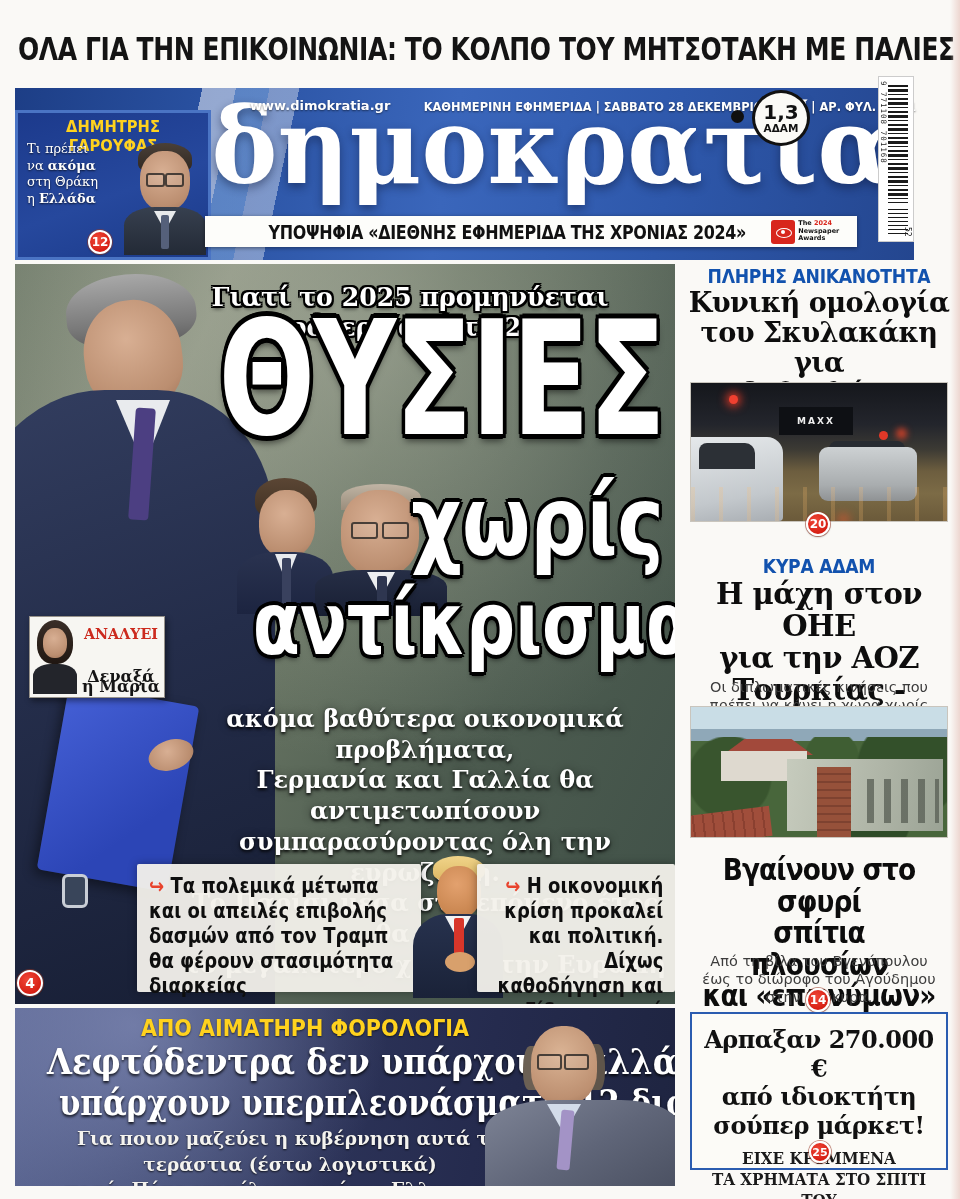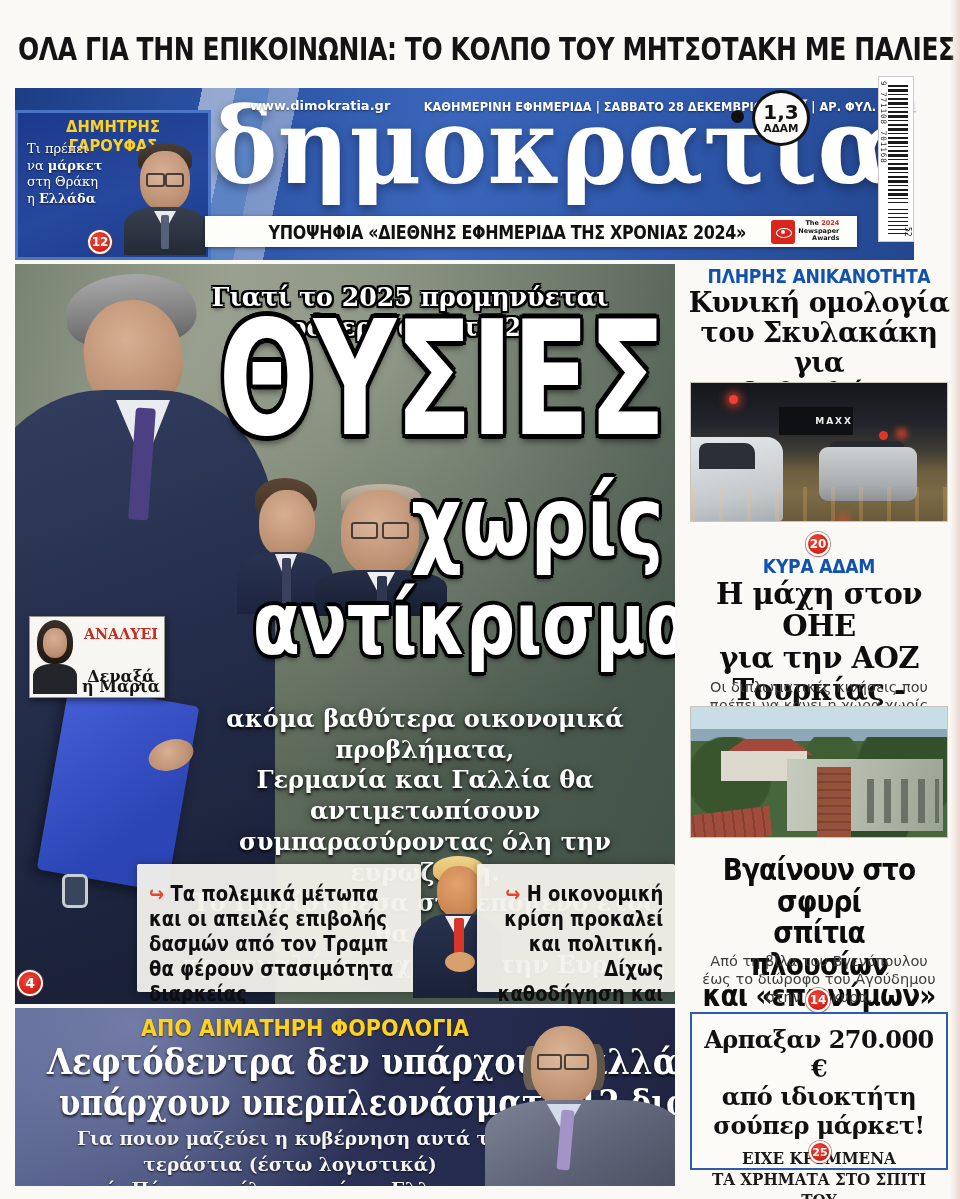--- a/index.html
+++ b/index.html
@@ -42,21 +42,21 @@
   .promo { position:absolute; left:0; top:22px; width:196px; height:150px;
     background:linear-gradient(160deg,#1c3a8c,#26489d 55%, #1b3a8a); border:3px solid #4a74c4; }
   .promo .author { position:absolute; top:4px; left:0; right:0; text-align:center;
     color:#ffd21e; font-weight:900; font-size:16px; transform:scaleX(.92); }
   .promo .lines { position:absolute; left:9px; top:28px; font-family:"DejaVu Serif", serif;
     font-size:13px; line-height:1.27; color:#fff; text-shadow:0 1px 2px rgba(0,0,0,.7); }
   .promo .b { font-weight:bold; }
   .promo .pref { position:absolute; left:70px; bottom:3px; width:24px; height:24px; font-size:12px; }
 
   .award { position:absolute; left:190px; top:128px; width:652px; height:31px; background:#fdfdfa;
-    box-shadow:0 1px 4px rgba(0,0,0,.45); display:flex; align-items:center; justify-content:center; gap:20px;text-align:right; }
+    box-shadow:0 1px 4px rgba(0,0,0,.45); display:flex; align-items:center; justify-content:center; gap:20px; }
   .award .txt { font-weight:900; font-size:19px; color:#111; white-space:nowrap; letter-spacing:-.4px; transform:scaleX(.84); }
   .award .logo { flex:none; display:flex; align-items:center; gap:3px; margin-left:-40px; }
   .award .eye { width:24px; height:24px; background:#d8261c; border-radius:3px; position:relative; }
   .award .eye::before { content:''; position:absolute; left:5px; top:8px; width:14px; height:8px;
     border:1.5px solid #fff; border-radius:50%; }
   .award .eye::after { content:''; position:absolute; left:10px; top:10px; width:4px; height:4px; background:#fff; border-radius:50%; }
   .award .ltxt { font-size:6.5px; font-weight:bold; line-height:1.15; color:#111; }
   .award .ltxt .red { color:#d8261c; }
 
   .barcode { position:absolute; left:878px; top:76px; width:36px; height:166px; background:#fff; border:1px solid #ccc; }
@@ -84,21 +84,21 @@
   .hl1 { position:absolute; z-index:5; top:40px; left:128px; width:540px; text-align:center;
     font-weight:900; font-size:158px; line-height:.95; transform:scaleX(.72); letter-spacing:-2px; }
   .hl2 { position:absolute; z-index:5; top:210px; left:370px; width:290px; text-align:center;
     font-weight:900; font-size:96px; line-height:1; transform:scaleX(.82); }
   .hl3 { position:absolute; z-index:5; top:316px; left:185px; width:480px; text-align:center;
     font-weight:900; font-size:88px; line-height:1; transform:scaleX(.78); }
   .deck { position:absolute; z-index:5; top:440px; left:165px; width:490px; text-align:center;
     font-family:"DejaVu Serif", serif; font-weight:bold; font-size:24px; line-height:1.28; color:#fff;
     text-shadow:0 2px 3px rgba(0,0,0,.85), 0 0 10px rgba(0,0,0,.4); }
   .bullet-box { position:absolute; z-index:6; top:600px; background:rgba(243,241,235,.95);
-    border-radius:2px; box-shadow:0 0 8px rgba(0,0,0,.35); padding:18px 12px; }
+    border-radius:2px; box-shadow:0 0 8px rgba(0,0,0,.35); padding:10px 12px; }
   .bullet-box .t { font-weight:900; font-size:20.5px; line-height:1.22; color:#0e0e0e;
     transform:scaleX(.88); transform-origin:left center; width:114%; }
   .bullet-box .arrow { color:#e8432d; font-weight:900; }
   .bb-left  { left:122px; width:284px; height:128px; }
   .bb-right { left:462px; width:198px; height:128px; }
   .bb-right .t { text-align:right; transform-origin:right center; margin-left:-14%; }
   .ms-pref { position:absolute; z-index:7; left:2px; top:706px; }
 
   .inset { position:absolute; z-index:6; left:14px; top:352px; width:136px; height:82px;
     background:#f7f6f2; border:1px solid #97928a; box-shadow:2px 3px 6px rgba(0,0,0,.45); }
@@ -172,21 +172,21 @@
     font-size:14.5px; line-height:1.25; }
   .rc-pref { position:absolute; left:116px; width:24px; height:24px; font-size:12px; }
   .rc-head3 { position:absolute; left:-6px; width:270px; text-align:center; color:#0c0c0c;
     font-weight:900; font-size:30px; line-height:1.05; letter-spacing:-1px; transform:scaleX(.88); }
 
   .photo { position:absolute; left:0; width:258px; overflow:hidden; border:1px solid #c9c5bd; }
   .photo div { position:absolute; }
   .ph-flood { top:116px; height:140px;
     background:linear-gradient(180deg,#15171c 0%,#23252c 30%,#3c3a34 48%,#6d5e3f 64%,#7c6b46 80%,#6b5a3a 100%); }
   .ph-flood .sign { left:88px; top:24px; width:74px; height:28px; background:#0e1014; color:#eee;
-    font-size:9px; font-weight:bold; letter-spacing:2px; text-align:right; line-height:28px; }
+    font-size:9px; font-weight:bold; letter-spacing:2px; text-align:center; line-height:28px; }
   .ph-flood .light { left:38px; top:12px; width:9px; height:9px; border-radius:50%; background:#f04030;
     box-shadow:0 0 9px 3px rgba(240,60,40,.8), 150px 36px 0 0 #e03828, 168px 34px 6px 1px rgba(240,70,40,.8), 110px 120px 8px 2px rgba(240,90,50,.5), 32px 116px 8px 2px rgba(230,80,40,.45); }
   .ph-flood .car1 { left:-20px; top:54px; width:112px; height:84px; border-radius:12px 16px 4px 4px;
     background:linear-gradient(170deg,#e7eaec,#c3c8cc 70%, #a8adb2); }
   .ph-flood .car1w { left:8px; top:60px; width:56px; height:26px; border-radius:8px 10px 0 0; background:#2c3036; }
   .ph-flood .car2 { left:128px; top:64px; width:98px; height:54px; border-radius:9px;
     background:linear-gradient(#cdd1d3,#a9adaf 70%, #8f9294); }
   .ph-flood .car2w { left:138px; top:58px; width:76px; height:20px; border-radius:8px 8px 0 0; background:#272b31; }
   .ph-flood .reflect { left:0; bottom:0; width:100%; height:34px;
     background:repeating-linear-gradient(90deg, rgba(255,190,110,.22) 0 4px, rgba(0,0,0,0) 4px 28px); }
@@ -261,21 +261,21 @@
     <div class="mh-dot"></div>
     <div class="mh-price">
       <span class="v">1,3</span>
       <span class="u">ΑΔΑΜ</span>
     </div>
 
     <div class="promo">
       <div class="author">ΔΗΜΗΤΡΗΣ ΓΑΡΟΥΦΑΣ</div>
       <div class="lines serif">
         <div>Τι πρέπει</div>
-        <div><span>να </span><span class="b">μάρκετ</span></div>
+        <div><span>να </span><span class="b">ακόμα</span></div>
         <div>στη Θράκη</div>
         <div><span>η </span><span class="b">Ελλάδα</span></div>
       </div>
       <div class="fig fig-garoufas">
         <div class="hair"></div>
         <div class="face skin"></div>
         <div class="glasses"></div>
         <div class="torso"></div>
         <div class="shirt"></div>
         <div class="tie"></div>
@@ -387,21 +387,21 @@
     </div>
     <div class="photo ph-flood">
       <div class="light"></div>
       <div class="sign">MAXX</div>
       <div class="car1"></div>
       <div class="car1w"></div>
       <div class="car2w"></div>
       <div class="car2"></div>
       <div class="reflect"></div>
     </div>
-    <span class="pref rc-pref" style="top:266px;">20</span>
+    <span class="pref rc-pref" style="top:246px;">20</span>
 
     <div class="rc-label" style="top:290px;">ΚΥΡΑ ΑΔΑΜ</div>
     <div class="rc-head" style="top:312px; font-size:30px;">
       <div>Η μάχη στον ΟΗΕ</div>
       <div>για την ΑΟΖ</div>
       <div>Τουρκίας - Συρίας</div>
     </div>
     <div class="rc-deck" style="top:412px;">Οι διπλωματικές κινήσεις που πρέπει να κάνει η χώρα χωρίς καθυστέρηση.</div>
     <span class="pref rc-pref" style="top:452px;">7</span>
 

